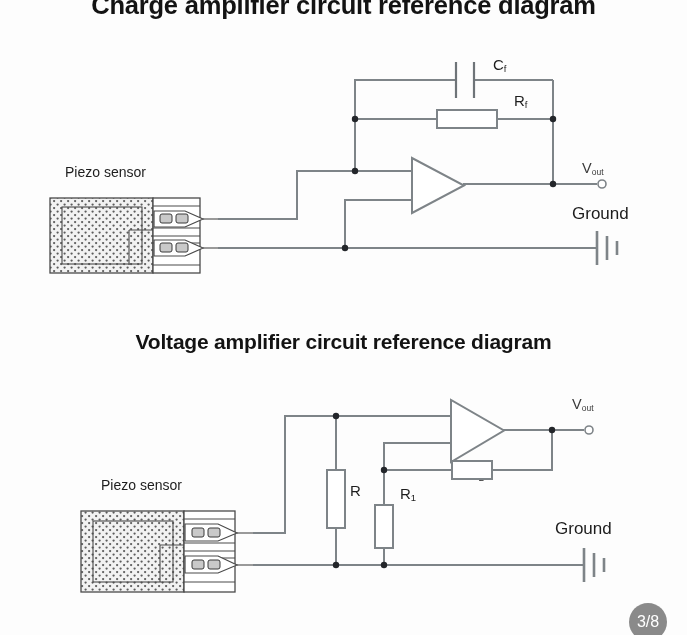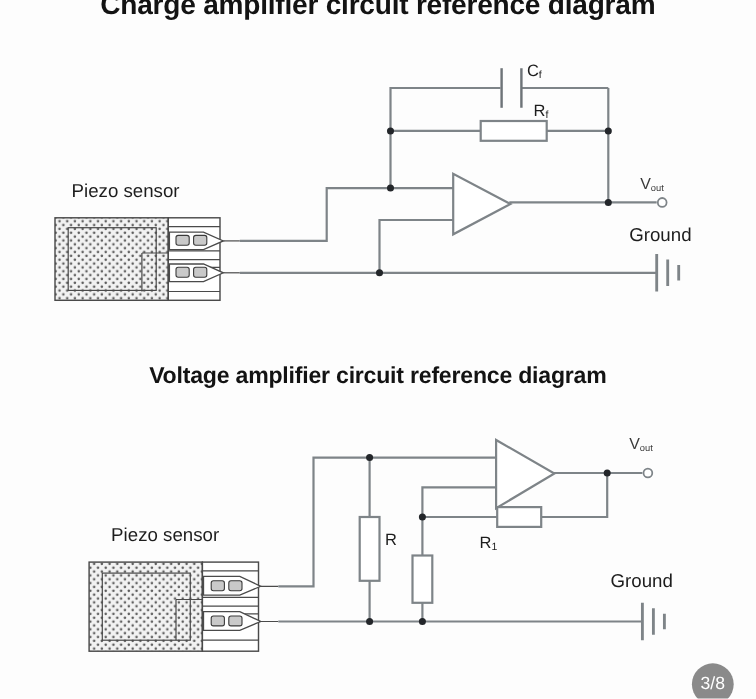--- a/index.html
+++ b/index.html
@@ -9,21 +9,21 @@
     background:#fdfdfd;
   }
   .slide{position:absolute;left:0;top:0;width:687px;height:635px;}
   .title{
     position:absolute;width:687px;text-align:center;
     font-weight:bold;color:#131313;letter-spacing:-0.2px;
   }
   #title-1{top:-9px;font-size:25.5px;}
   #title-2{top:330px;font-size:21px;}
   .lbl{position:absolute;color:#1d1d1d;white-space:nowrap;}
-  .lbl-sensor{font-size:17px;}
+  .lbl-sensor{font-size:14px;}
   .lbl-ground{font-size:17px;}
   .comp{position:absolute;color:#1d1d1d;white-space:nowrap;font-size:15px;}
   .comp sub{font-size:9.5px;vertical-align:baseline;position:relative;top:2px;}
   .vout{position:absolute;color:#3a3a3a;font-size:14.5px;white-space:nowrap;}
   .vout sub{font-size:8.5px;vertical-align:baseline;position:relative;top:2px;margin-top:32px;}
   svg{position:absolute;left:0;top:0;overflow:visible;}
   .wire{stroke:#7e8488;stroke-width:2;fill:none;}
   .wire-d{stroke:#6e7478;stroke-width:2.2;fill:none;}
   .node{fill:#23262a;}
   .box{fill:#ffffff;stroke:#7e8488;stroke-width:2;}
@@ -47,23 +47,23 @@
 <div class="slide">
 
   <div class="title" id="title-1">Charge amplifier circuit reference diagram</div>
 
   <div class="lbl lbl-sensor" style="left:65px;top:164px;">Piezo sensor</div>
 
   <div class="lbl lbl-ground" style="left:572px;top:204px;">Ground</div>
 
   <div class="vout" style="left:582px;top:160px;"><span>V</span><sub>out</sub></div>
 
-  <div class="comp" style="left:479px;top:56px;text-align:right;"><span>C</span><sub>f</sub></div>
-
-  <div class="comp" style="left:485px;top:92px;"><span>R</span><sub>f</sub></div>
+  <div class="comp" style="left:493px;top:56px;text-align:right;"><span>C</span><sub>f</sub></div>
+
+  <div class="comp" style="left:514px;top:92px;"><span>R</span><sub>f</sub></div>
 
   <svg width="687" height="635">
     <defs>
       <pattern id="stip" width="7" height="7" patternUnits="userSpaceOnUse">
         <rect width="7" height="7" fill="#f2f2f2"></rect>
         <circle cx="1.6" cy="1.6" r="1.15" fill="#5c5c5c"></circle>
         <circle cx="5.1" cy="5.1" r="1.15" fill="#5c5c5c"></circle>
       </pattern>
     </defs>
 
@@ -142,21 +142,21 @@
   <div class="title" id="title-2">Voltage amplifier circuit reference diagram</div>
 
   <div class="lbl lbl-sensor" style="left:101px;top:477px;">Piezo sensor</div>
 
   <div class="lbl lbl-ground" style="left:555px;top:519px;">Ground</div>
 
   <div class="vout" style="left:572px;top:396px;"><span>V</span><sub>out</sub></div>
 
   <div class="comp" style="left:350px;top:482px;"><span>R</span><sub></sub></div>
 
-  <div class="comp" style="left:400px;top:485px;margin-left:36px;"><span>R</span><sub>1</sub></div>
+  <div class="comp" style="left:400px;top:485px;"><span>R</span><sub>1</sub></div>
 
   <div class="comp" style="left:468px;top:453px;margin-top:12px;"><span>R</span><sub>2</sub></div>
 
   <svg width="687" height="635">
 
     <g>
       <rect class="sensor-body" x="81" y="511" width="103" height="81"></rect>
       <rect class="sensor-inner" x="93" y="521" width="80" height="61" fill="none"></rect>
       <rect x="184" y="511" width="51" height="81" fill="#ffffff" stroke="#4a4a4a" stroke-width="1.3"></rect>
       <path class="sensor-line" d="M184 519 H235 M184 543 H235 M184 551 H235 M184 558 H235 M184 582 H235"></path>

